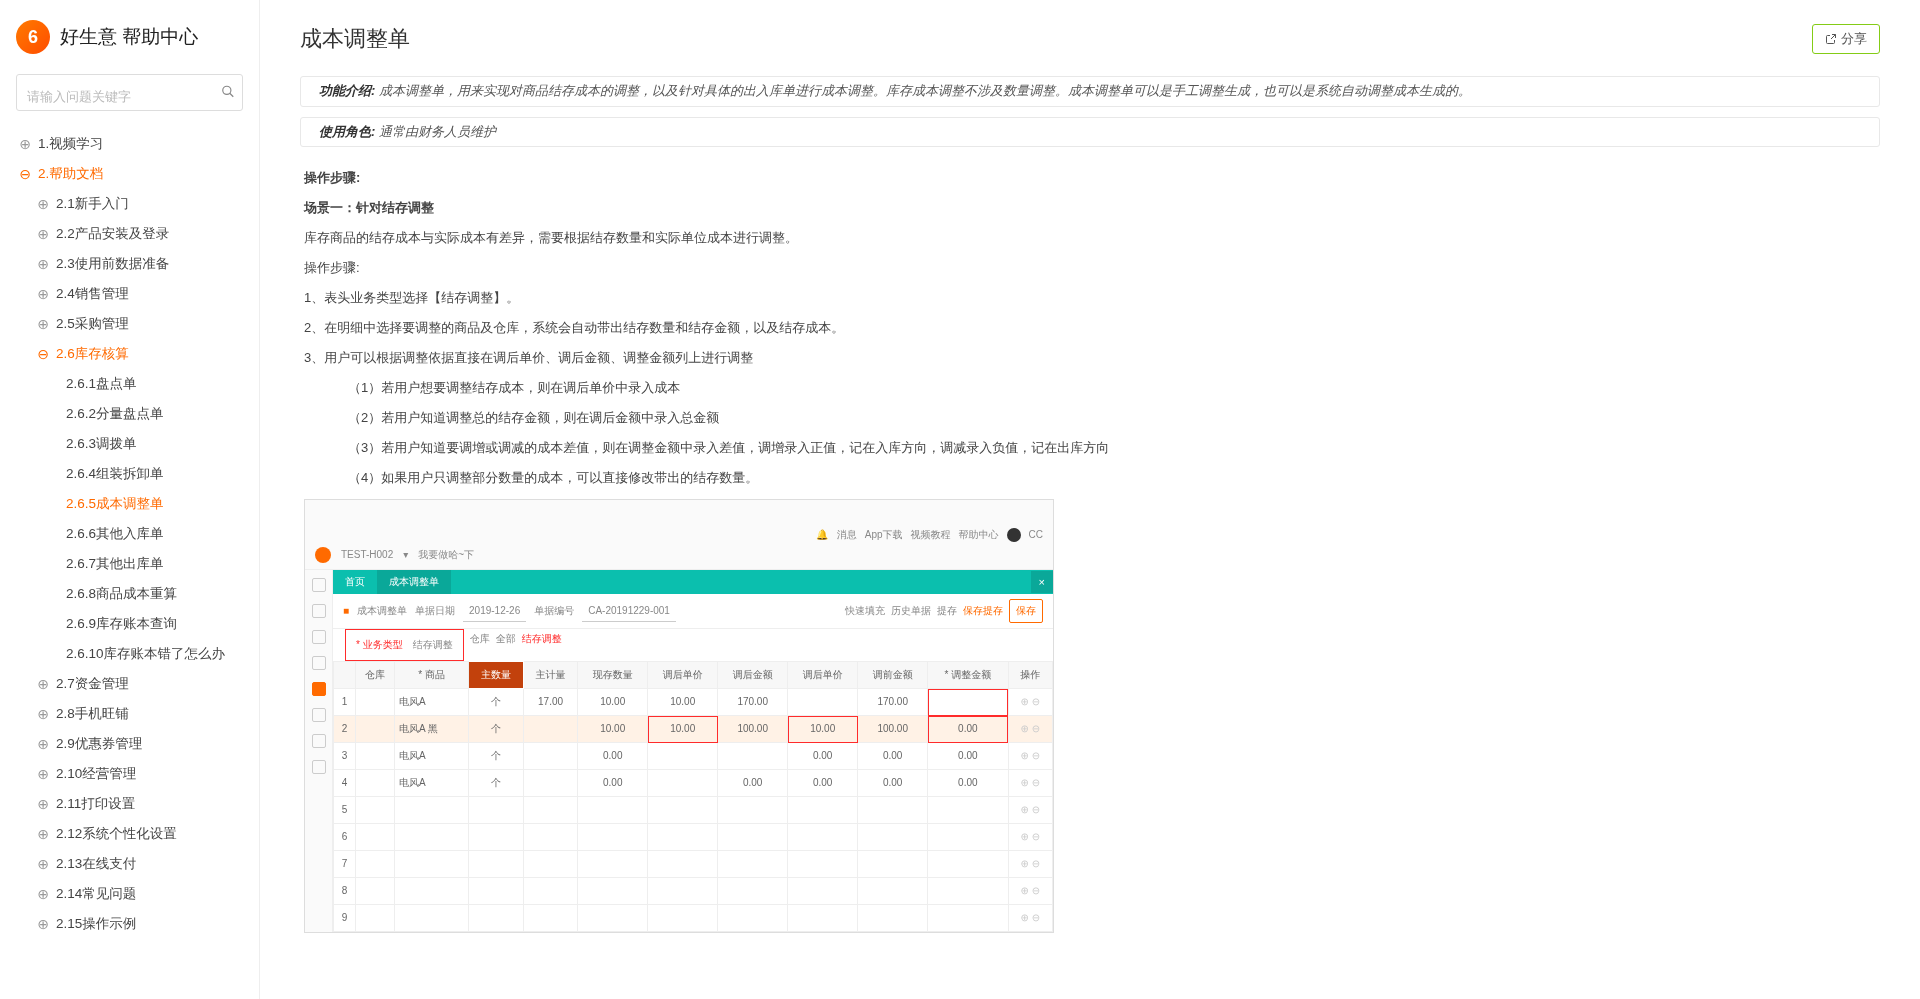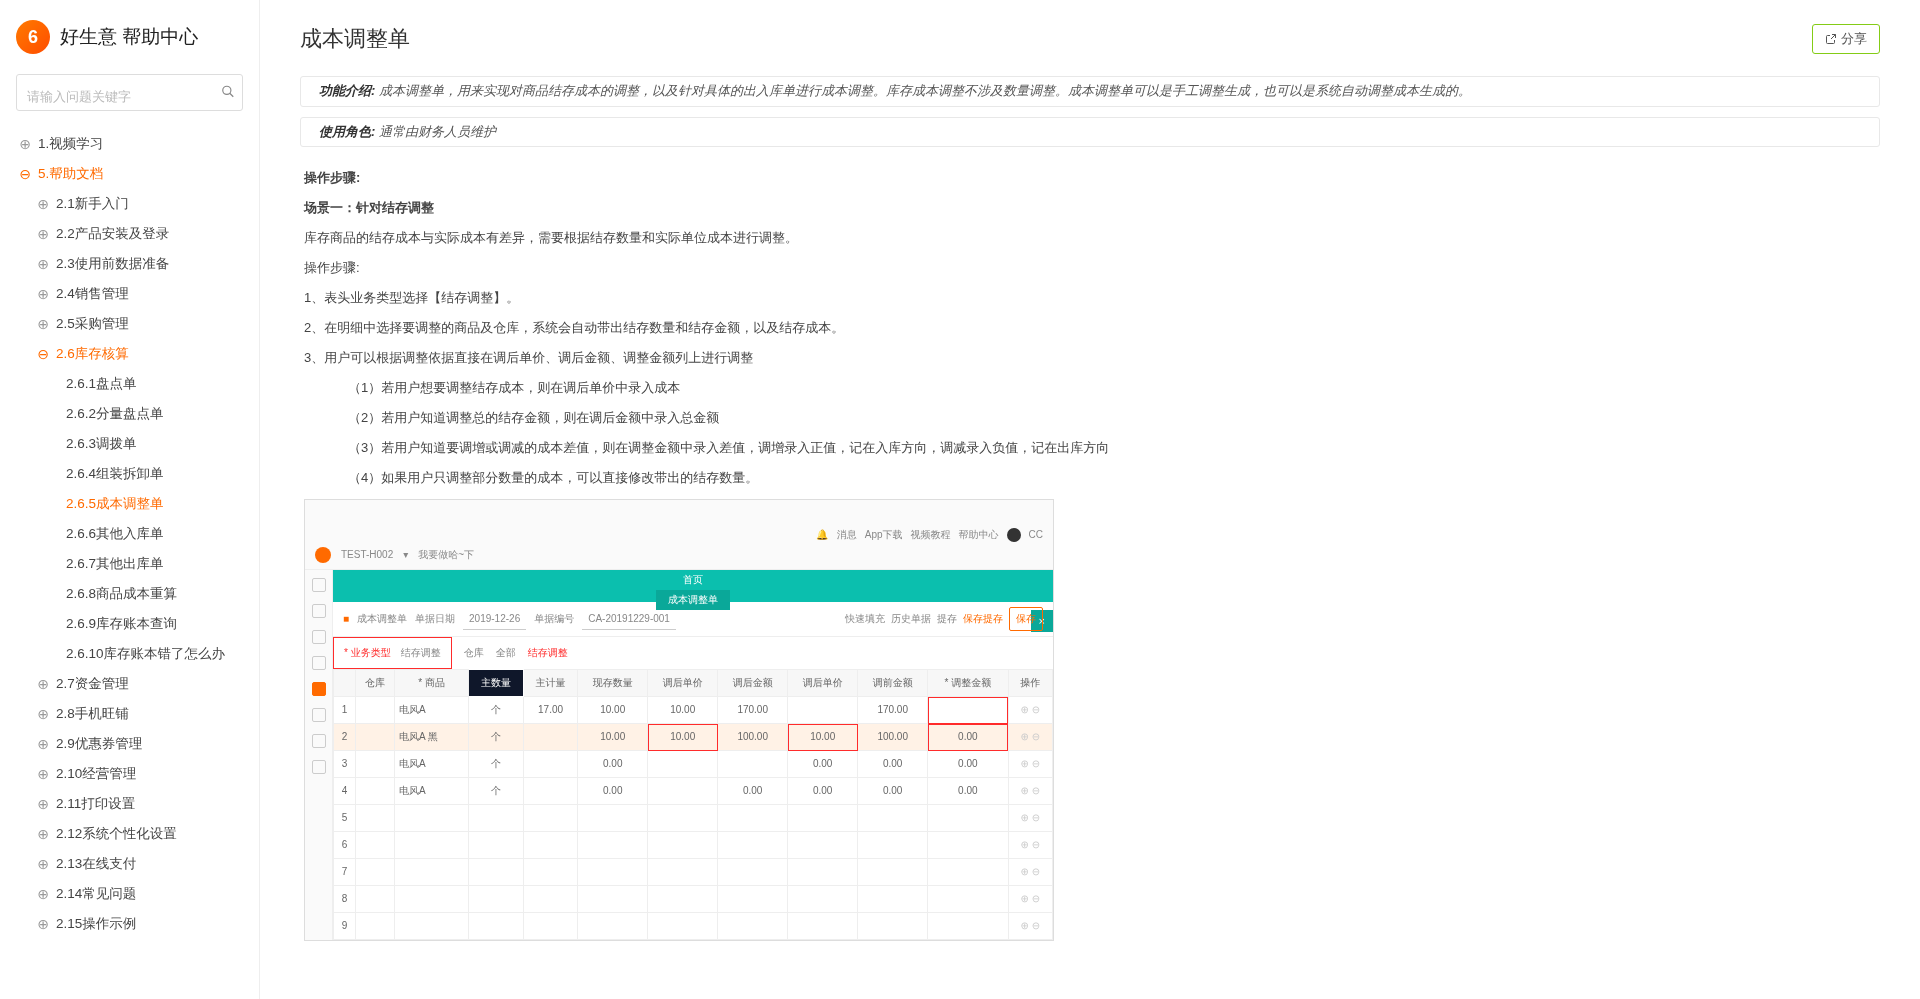--- a/index.html
+++ b/index.html
@@ -37,34 +37,34 @@
 .mock-top { display: flex; justify-content: space-between; align-items: center; padding: 4px 10px; border-bottom: 1px solid #eee; background: #fafafa; }
 .mock-top-left { display: flex; align-items: center; gap: 10px; color: #888; font-size: 10px; margin-top: 41px; }
 .mock-logo { width: 16px; height: 16px; border-radius: 50%; background: #ff6a00; }
 .mock-top-right { display: flex; align-items: center; gap: 8px; font-size: 10px; color: #888; }
 .mock-top-right .dot { width: 14px; height: 14px; border-radius: 50%; background: #333; }
 .mock-body { display: flex; }
 .mock-side { width: 28px; background: #fafafa; border-right: 1px solid #eee; display: flex; flex-direction: column; align-items: center; gap: 12px; padding: 8px 0; }
 .mock-side .ic { width: 14px; height: 14px; border: 1px solid #ccc; border-radius: 2px; }
 .mock-side .ic.hl { background: #ff6a00; border-color: #ff6a00; }
 .mock-main { flex: 1; }
-.mock-tabs { background: #0bbfae; display: flex; align-items: center; height: 32px; flex-direction: column; }
+.mock-tabs { background: #0bbfae; display: flex; align-items: center; height: 24px; }
 .mock-tab { color: #fff; padding: 0 12px; font-size: 10px; height: 100%; display: flex; align-items: center; }
 .mock-tab.dark { background: #0aa899; }
 .mock-close { margin-left: auto; color: #fff; padding: 0 8px; background: #0aa899; }
 .mock-bar { padding: 5px 10px; border-bottom: 1px solid #eee; display: flex; align-items: center; gap: 8px; font-size: 10px; color: #888; }
 .mock-bar .fld { border-bottom: 1px solid #ccc; padding: 0 6px; }
 .mock-bar .right-tools { margin-left: auto; display: flex; gap: 6px; align-items: center; }
 .mock-bar .right-tools .b { color: #ff6a00; }
 .mock-redbox { border: 1.5px solid #ff2b2b; padding: 0; }
 .mock-row2 { padding: 5px 10px; font-size: 10px; display: flex; align-items: center; gap: 10px; color: #888; }
 .mock-row2 .lbl-red { color: #ff2b2b; }
 .mock-anno { color: #ff2b2b; font-size: 10px; }
 .mock-table { width: 100%; border-collapse: collapse; font-size: 10px; }
-.mock-table th { background: #0f172a; color: #fff; font-weight: normal; padding: 3px 2px; text-align: center; border: 1px solid #fff; }
+.mock-table th { background: #c2410c; color: #fff; font-weight: normal; padding: 3px 2px; text-align: center; border: 1px solid #fff; }
 .mock-table th.lite { background: #f7f7f7; color: #666; border: 1px solid #eee; }
 .mock-table td { border: 1px solid #eee; padding: 3px 4px; text-align: center; color: #666; height: 18px; }
 .mock-table tr.hl td { background: #fff2e6; }
 </style>
 </head>
 <body>
 
 <div class="layout">
   <aside class="sidebar">
     <div class="logo-row">
@@ -80,21 +80,21 @@
           </svg>
       </span>
     </div>
     <ul class="nav-ul">
       <li class="nav-li">
           <span class="nav-icon">⊕</span>
           <span>1.视频学习</span>
         </li>
       <li class="nav-li expanded">
           <span class="nav-icon">⊖</span>
-          <span>5.帮助文档</span>
+          <span>2.帮助文档</span>
         </li>
       <li class="nav-li indent-1">
           <span class="nav-icon">⊕</span>
           <span>2.1新手入门</span>
         </li>
       <li class="nav-li indent-1">
           <span class="nav-icon">⊕</span>
           <span>2.2产品安装及登录</span>
         </li>
       <li class="nav-li indent-1">
@@ -260,21 +260,21 @@
               <span>单据编号</span>
               <span class="fld">CA-20191229-001</span>
               <div class="right-tools">
                 <span>快速填充</span>
                 <span>历史单据</span>
                 <span>提存</span>
                 <span class="b">保存提存</span>
                 <span class="b" style="border:1px solid #ff6a00;padding:1px 6px;border-radius:2px;">保存</span>
               </div>
             </div>
-            <div style="display:flex;align-items:center;gap:12px;">
+            <div style="display:flex;gap:6px;margin-left:12px;">
               <div class="mock-redbox" style="flex:0 0 auto;">
                 <div class="mock-row2">
                   <span class="lbl-red">* 业务类型</span>
                   <span>结存调整</span>
                 </div>
               </div>
               <span style="color:#888;font-size:10px;">仓库</span>
               <span style="color:#888;font-size:10px;">全部</span>
               <span class="mock-anno">结存调整</span>
             </div>

